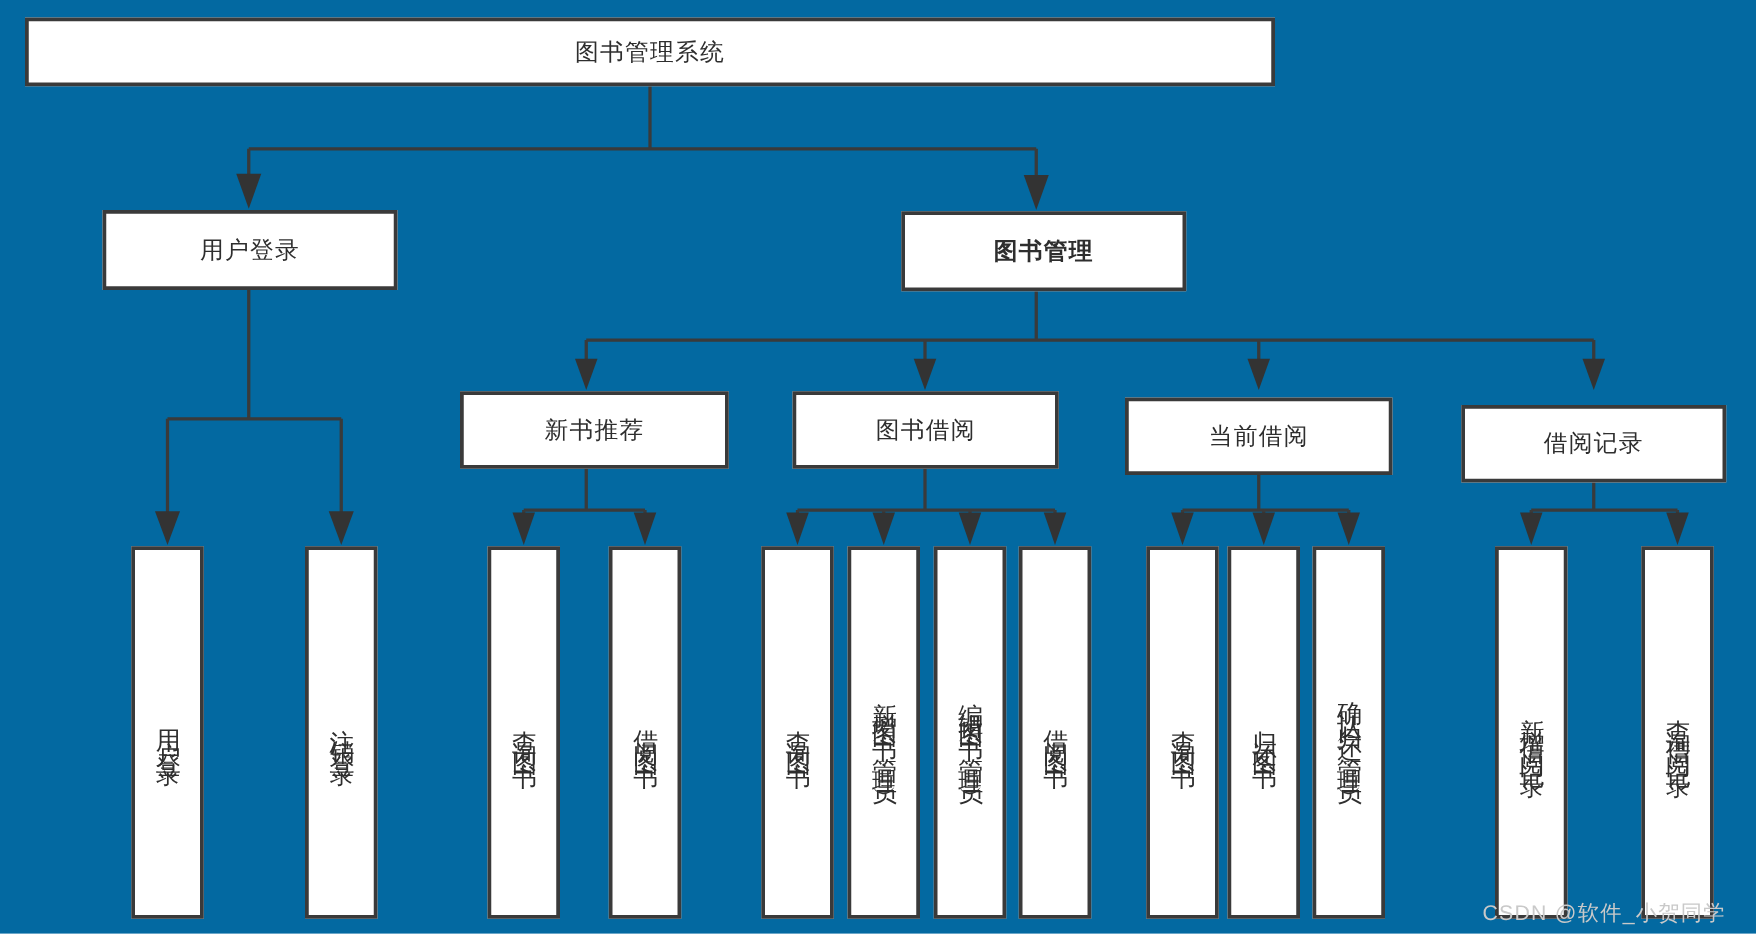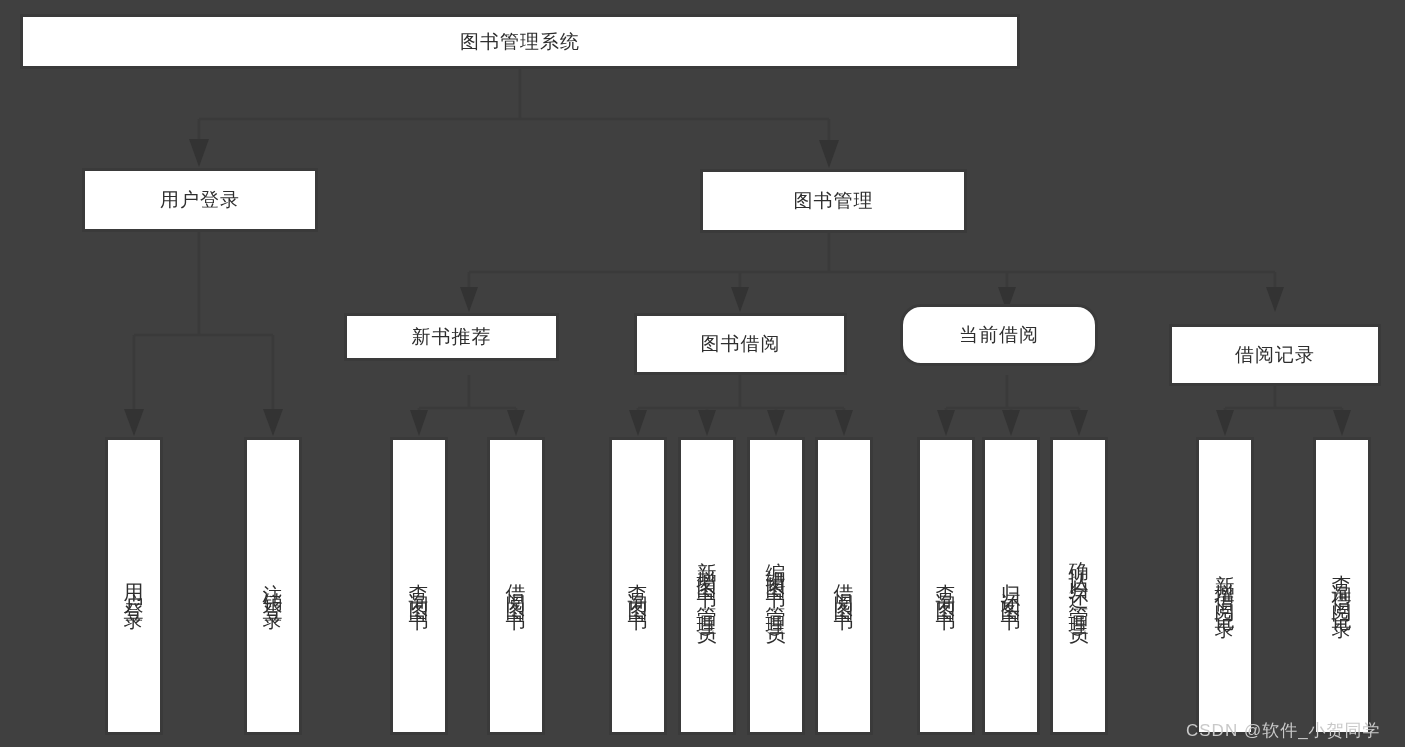--- a/index.html
+++ b/index.html
@@ -4,21 +4,21 @@
 <style>
   html, body {
     margin: 0;
     padding: 0;
     background: #ffffff;
   }
   .stage {
     position: relative;
     width: 1405px;
     height: 747px;
-    background: #404040;
+    background: #0369a1;
     overflow: hidden;
     font-family: "Liberation Sans", "DejaVu Sans", sans-serif;
   }
   svg.connectors {
     position: absolute;
     left: 0;
     top: 0;
     width: 1405px;
     height: 747px;
     pointer-events: none;
@@ -109,25 +109,25 @@
       <polygon points="1079,436 1070,410 1088,410"></polygon>
 
       <polygon points="1225,436 1216,410 1234,410"></polygon>
       <polygon points="1342,436 1333,410 1351,410"></polygon>
     </g>
   </svg>
 
   <div class="node root-node" style="left:20px; top:14px; width:1000px; height:55px;">图书管理系统</div>
 
   <div class="node h-node" style="left:82px; top:168px; width:236px; height:64px;">用户登录</div>
-  <div class="node h-node" style="left:700px; top:169px; width:267px; height:64px;">图书管理</div>
+  <div class="node h-node" style="left:721px; top:169px; width:228px; height:64px;font-weight:bold;">图书管理</div>
 
-  <div class="node h-node" style="left:344px; top:313px; width:215px; height:48px;">新书推荐</div>
+  <div class="node h-node" style="left:368px; top:313px; width:215px; height:62px;">新书推荐</div>
   <div class="node h-node" style="left:634px; top:313px; width:213px; height:62px;">图书借阅</div>
-  <div class="node h-node" style="left:900px; top:304px; width:198px; height:62px;border-radius:21px;">当前借阅</div>
+  <div class="node h-node" style="left:900px; top:318px; width:214px; height:62px;">当前借阅</div>
   <div class="node h-node" style="left:1169px; top:313px; width:212px; height:62px;margin-top:11px;">借阅记录</div>
 
   <div class="node leaf" style="left:105px; top:437px; width:58px; height:298px;">用户登录</div>
   <div class="node leaf" style="left:244px; top:437px; width:58px; height:298px;">注销登录</div>
 
   <div class="node leaf" style="left:390px; top:437px; width:58px; height:298px;">查询图书</div>
   <div class="node leaf" style="left:487px; top:437px; width:58px; height:298px;">借阅图书</div>
 
   <div class="node leaf" style="left:609px; top:437px; width:58px; height:298px;">查询图书</div>
   <div class="node leaf" style="left:678px; top:437px; width:58px; height:298px;">新增图书（管理员）</div>

